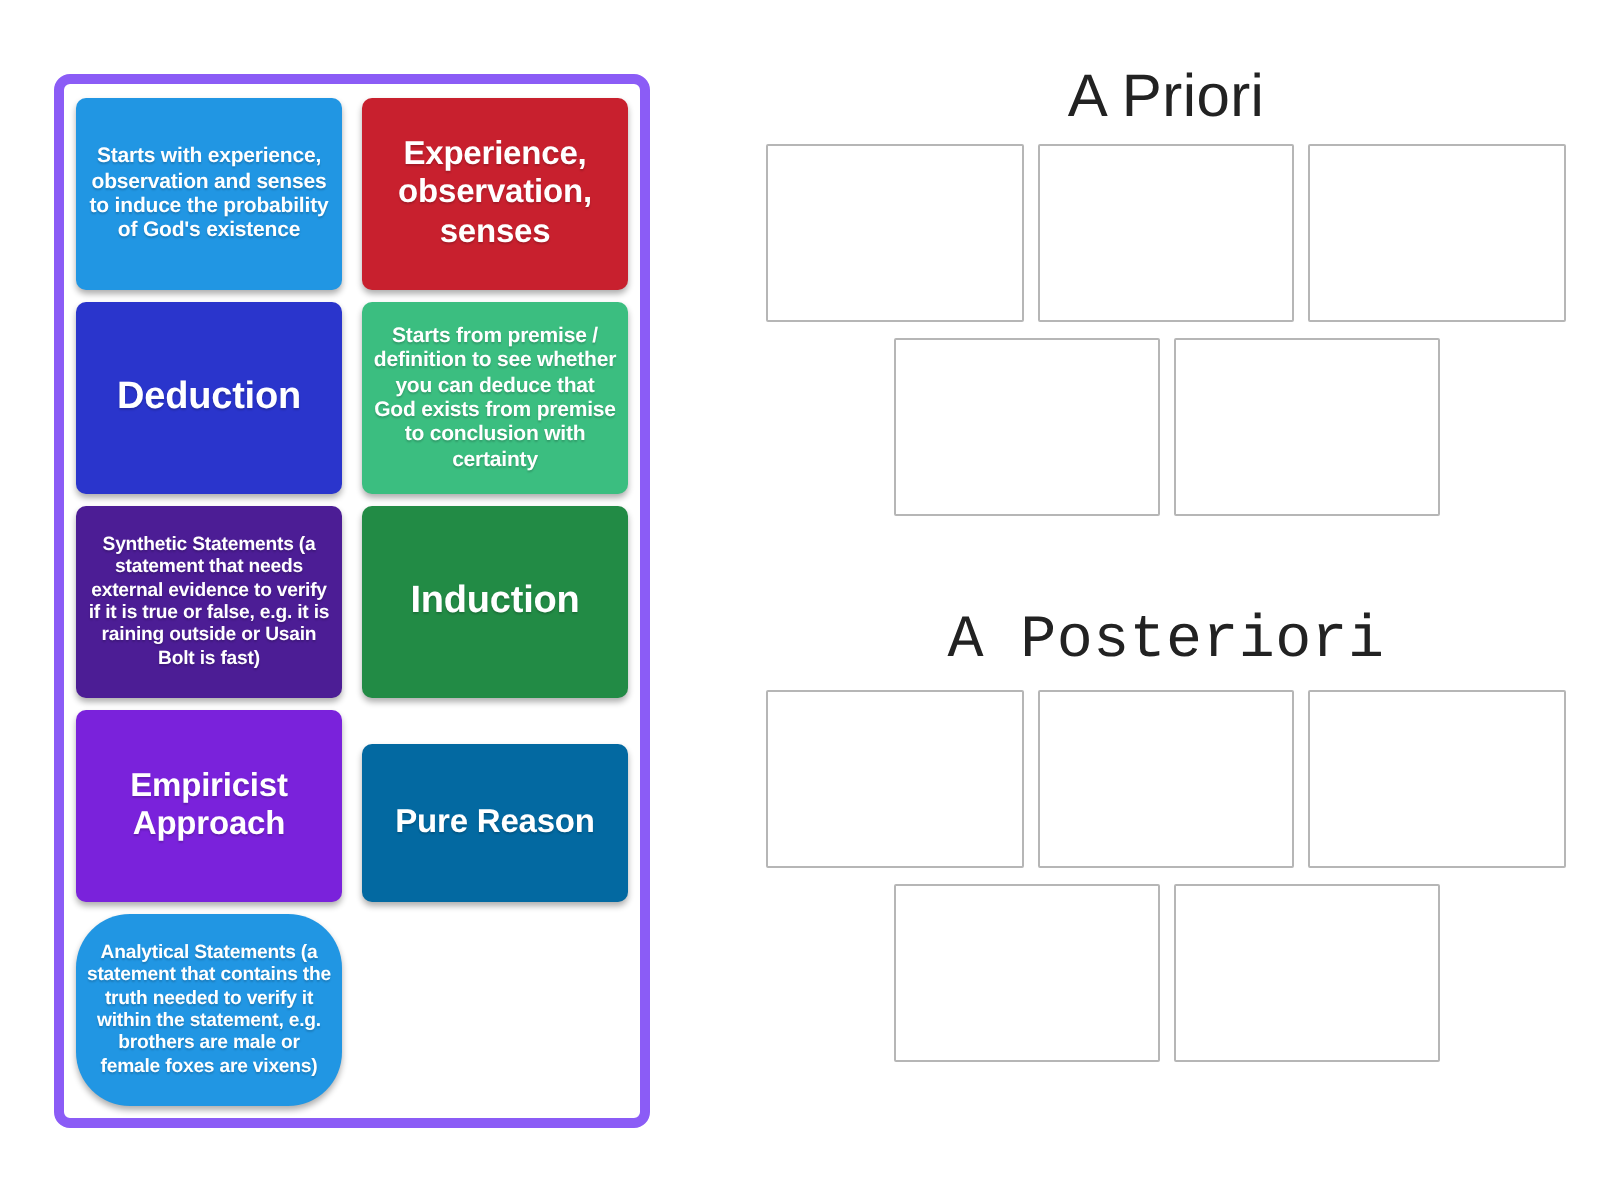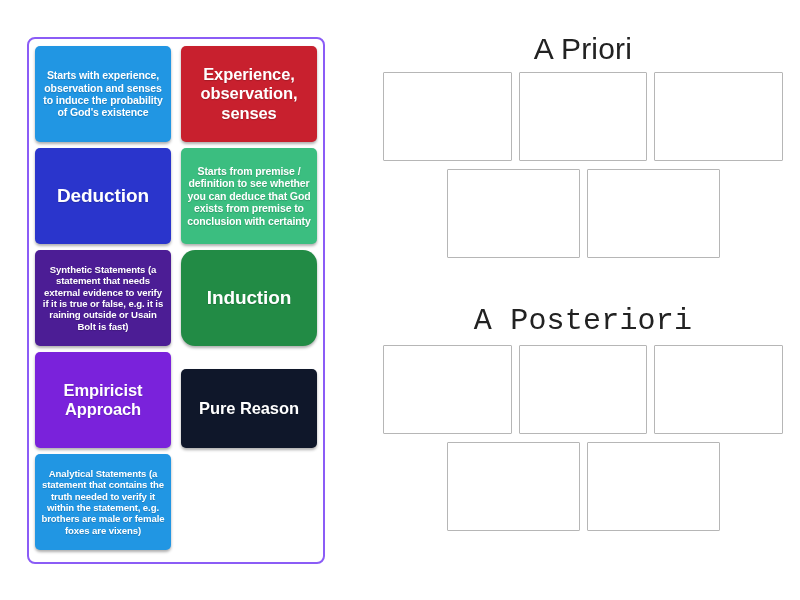--- a/index.html
+++ b/index.html
@@ -20,21 +20,21 @@
   }
 
   
   #tile-tray {
     position: absolute;
     left: 27px;
     top: 37px;
     width: 298px;
     height: 527px;
     box-sizing: border-box;
-    border: 2px solid #8b5cf6;
+    border: 5px solid #8b5cf6;
     border-radius: 8px;
     background: #ffffff;
     padding: 7px 6px;
   }
 
   .tile-grid {
     display: grid;
     grid-template-columns: repeat(2, 1fr);
     grid-auto-rows: 96px;
     column-gap: 10px;
@@ -132,30 +132,30 @@
         </div>
         <div class="tile short" style="background: rgb(42, 53, 204);">
           <span class="tile-text">Deduction</span>
         </div>
         <div class="tile long" style="background: rgb(59, 190, 128);">
           <span class="tile-text">Starts from premise / definition to see whether you can deduce that God exists from premise to conclusion with certainty</span>
         </div>
         <div class="tile xlong" style="background: #4c1d95;">
           <span class="tile-text">Synthetic Statements (a statement that needs external evidence to verify if it is true or false, e.g. it is raining outside or Usain Bolt is fast)</span>
         </div>
-        <div class="tile short" style="background: rgb(34, 139, 69); border-radius: 14px;">
+        <div class="tile short" style="background: rgb(34, 139, 69);">
           <span class="tile-text">Induction</span>
         </div>
         <div class="tile med" style="background: rgb(122, 34, 219);">
           <span class="tile-text">Empiricist Approach</span>
         </div>
-        <div class="tile med" style="background: #0f172a; margin-top: 17px;">
+        <div class="tile med" style="background: #0369a1; margin-top: 17px;">
           <span class="tile-text">Pure Reason</span>
         </div>
-        <div class="tile xlong" style="background: rgb(33, 150, 227);">
+        <div class="tile xlong" style="background: rgb(33, 150, 227); border-radius: 27px;">
           <span class="tile-text">Analytical Statements (a statement that contains the truth needed to verify it within the statement, e.g. brothers are male or female foxes are vixens)</span>
         </div>
       </div>
   </div>
 
   <div class="group" id="group-a-priori">
     <div class="group-title">A Priori</div>
     <div class="zone-rows">
         <div class="zone-row">
           <div class="drop-zone"></div>

